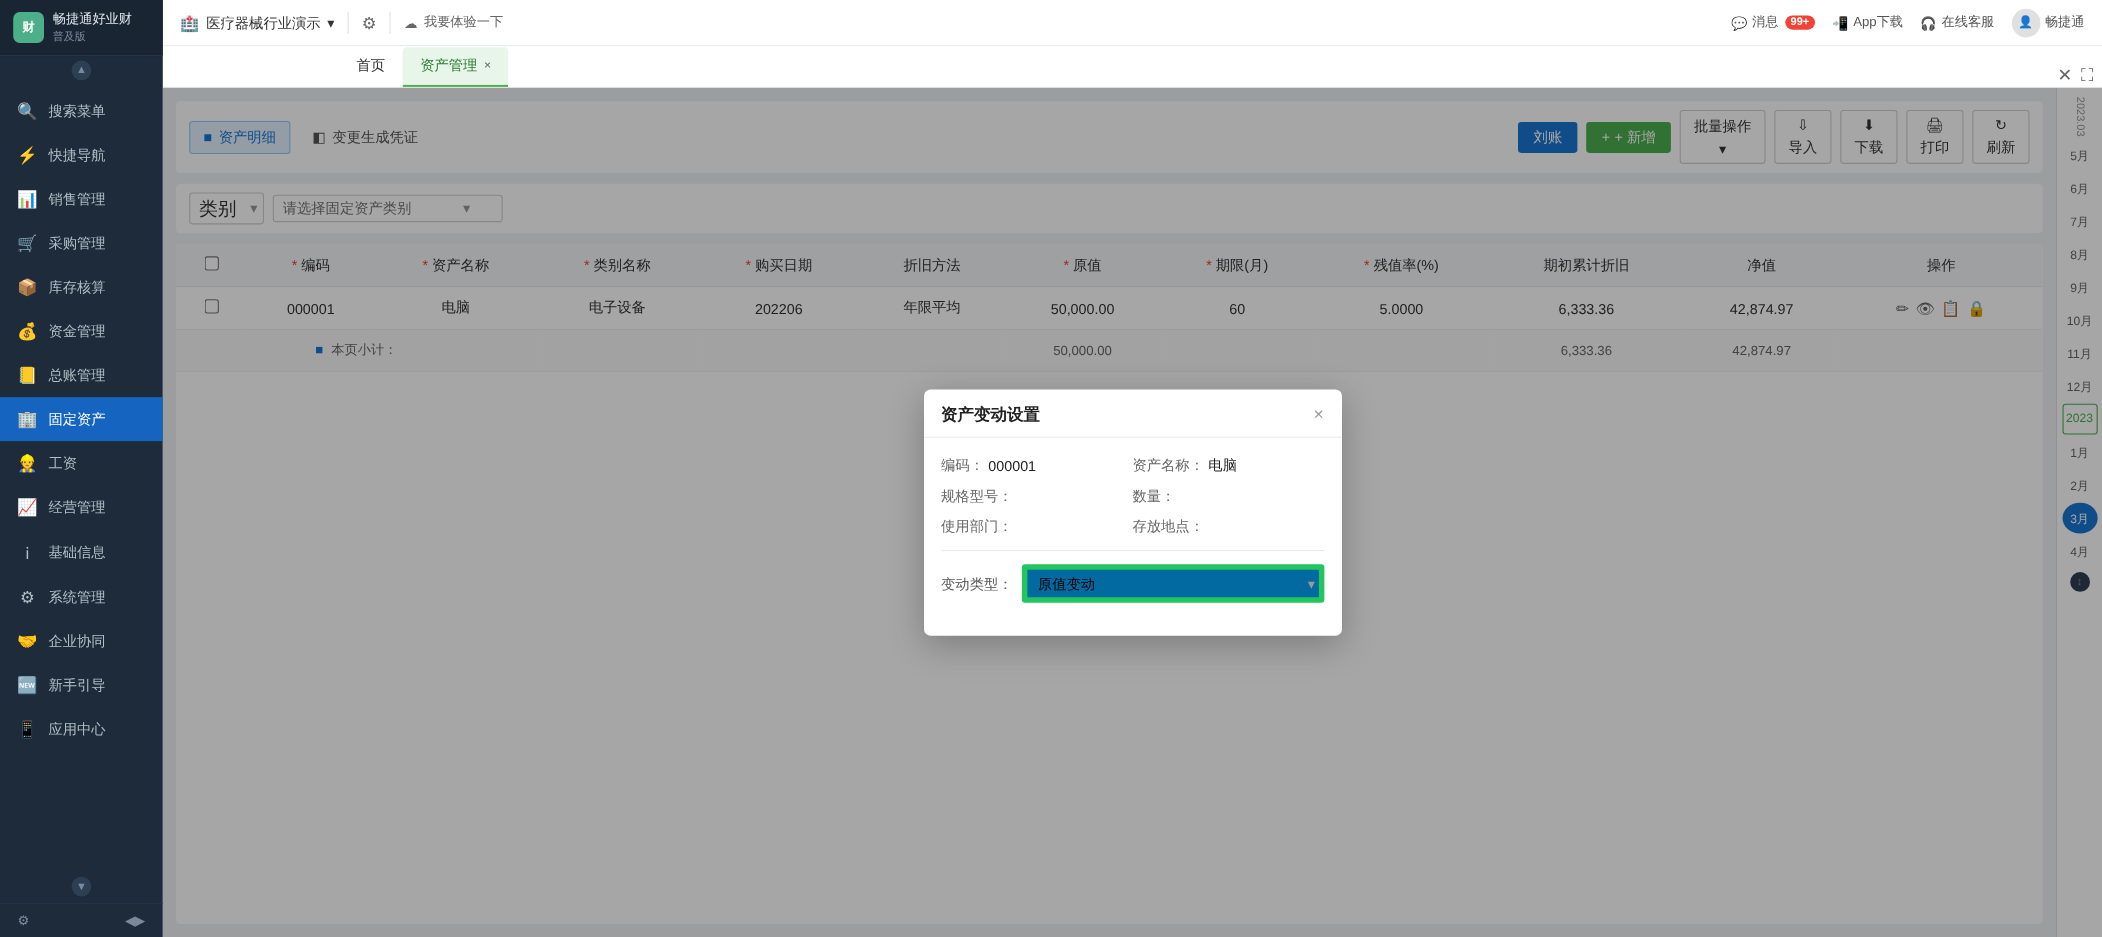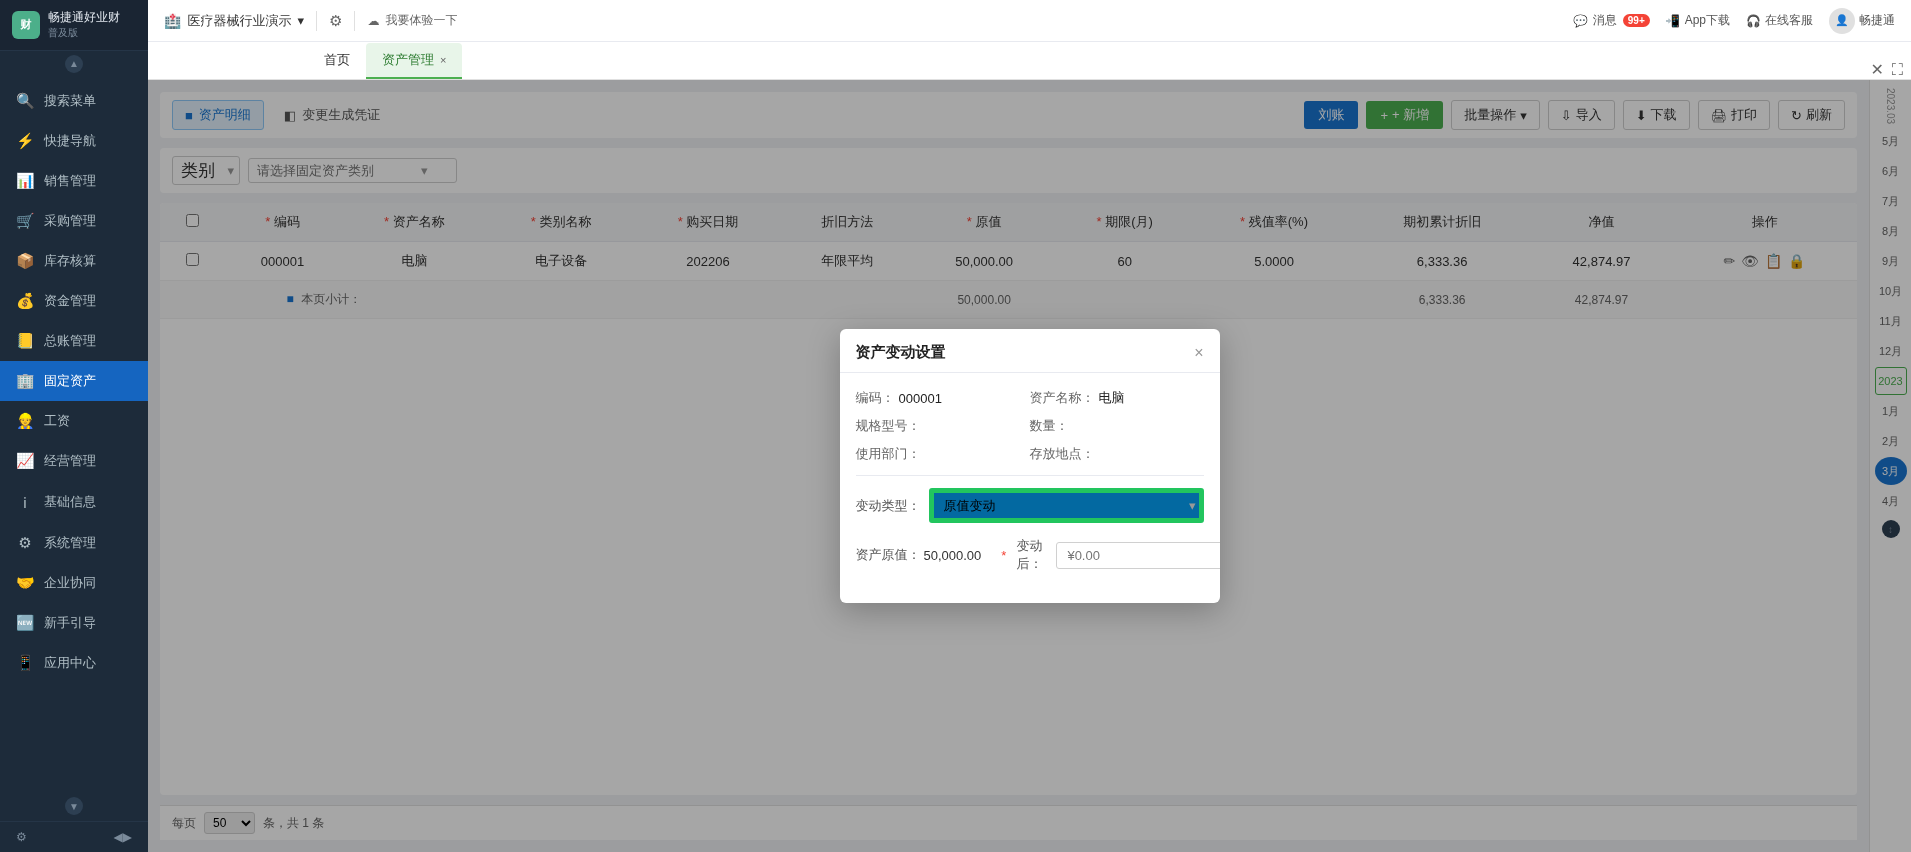--- a/index.html
+++ b/index.html
@@ -185,21 +185,21 @@
     .btn-green {
       background: #4caf50; color: #fff;
       border: none; border-radius: 3px;
       padding: 5px 14px; font-size: 13px; cursor: pointer;
       display: flex; align-items: center; gap: 4px;
     }
     .btn-outline {
       background: #fff; color: #333;
       border: 1px solid #d0d0d0; border-radius: 3px;
       padding: 5px 12px; font-size: 13px; cursor: pointer;
-      display: flex; align-items: center; gap: 4px;
+      display: flex; align-items: center; gap: 4px; flex-direction: column;
     }
 
     
     .filter-row {
       background: #fff; padding: 8px 12px;
       display: flex; align-items: center; gap: 8px;
       border-radius: 4px; flex-shrink: 0;
     }
     .filter-select {
       border: 1px solid #d0d0d0; border-radius: 3px;
@@ -577,28 +577,20 @@
               <td></td>
               <td></td>
               <td>6,333.36</td>
               <td>42,874.97</td>
               <td></td>
             </tr>
           </tbody>
         </table>
       </div>
 
-      <div class="bottom-bar">
-        <span>每页</span>
-        <select class="page-select">
-          <option>50</option>
-          <option>100</option>
-        </select>
-        <span>条，共 1 条</span>
-      </div>
     </div>
 
     <div class="date-sidebar">
       <div class="date-year">2023.03</div>
       <div class="date-month">5月</div>
       <div class="date-month">6月</div>
       <div class="date-month">7月</div>
       <div class="date-month">8月</div>
       <div class="date-month">9月</div>
       <div class="date-month">10月</div>
@@ -661,25 +653,18 @@
             <span class="dialog-form-label">变动类型：</span>
             <div class="dialog-form-select-wrap">
               <select class="dialog-form-select">
                 <option>原值变动</option>
                 <option>数量变动</option>
                 <option>部门变动</option>
               </select>
             </div>
           </div>
 
-          <div class="dialog-form-row">
-            <span class="dialog-form-label">资产原值：</span>
-            <span style="color:#333;font-size:13px;margin-right:12px;">50,000.00</span>
-            <span class="dialog-required">*</span>
-            <span style="color:#555;font-size:13px;margin-right:6px;">变动后：</span>
-            <input class="dialog-input" placeholder="¥0.00" style="">
-          </div>
         </div>
 
       </div>
     </div>
   </div>
 </div>
 
 </body></html>

